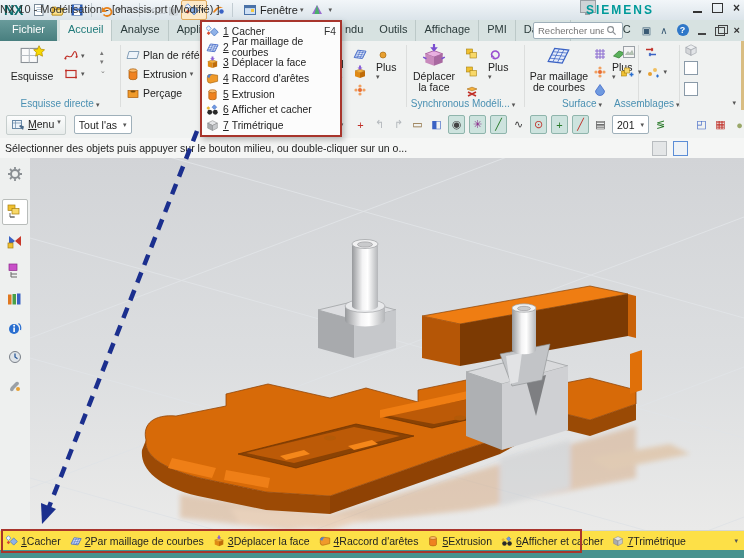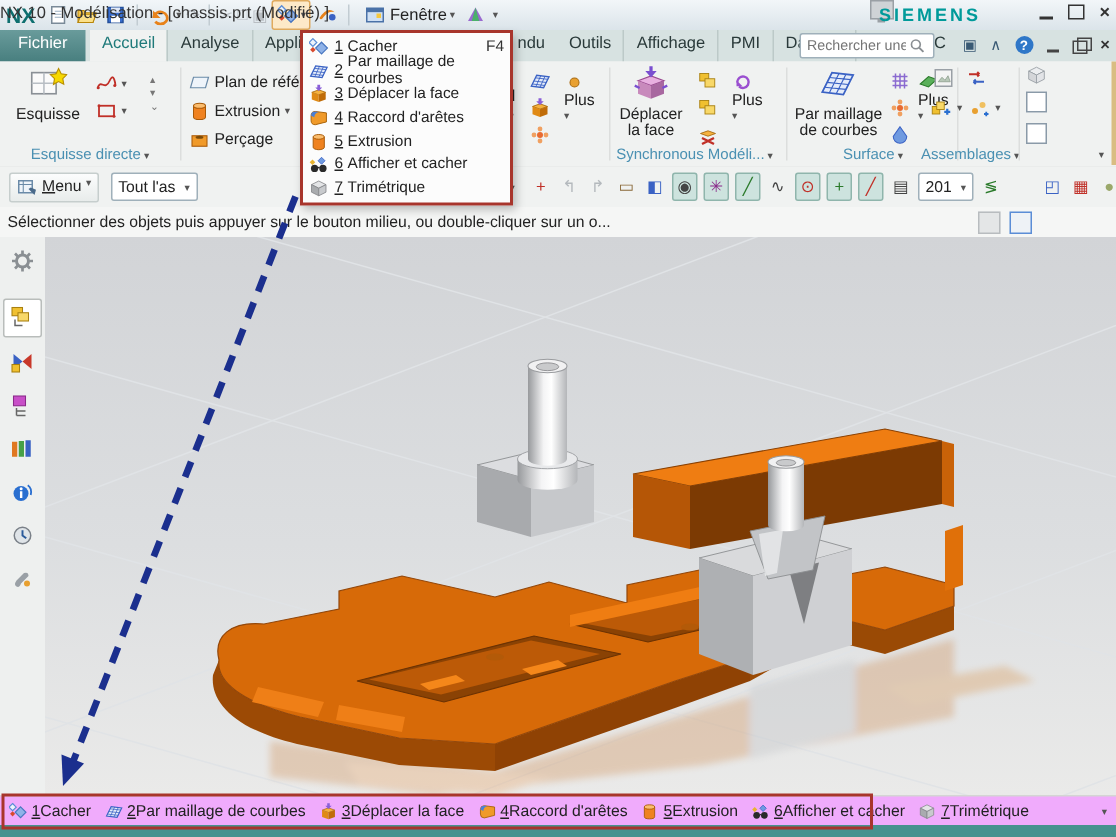--- a/index.html
+++ b/index.html
@@ -69,21 +69,21 @@
   .pi1{width:13px;height:13px;background:#e4e6e7;border:1px solid #b8bcbf;}
   .pi2{width:13px;height:13px;background:#eef2f6;border:1px solid #5b8dd6;}
   
   .main{position:absolute;left:0;top:158px;width:744px;height:372px;}
   .sidebar{position:absolute;left:0;top:0;width:30px;height:372px;background:#eef0ef;border-right:1px solid #c6cbc9;}
   .sb-item{width:24px;height:24px;margin:5px auto 5px auto;display:flex;align-items:center;justify-content:center;border-radius:2px;}
   .sb-item.sel{background:#fff;border:1px solid #b9bdbb;}
   .sb-item.first{margin-bottom:12px;}
   .viewport{position:absolute;left:30px;top:0;width:714px;height:372px;background:linear-gradient(180deg,#d2d4d7 0%,#dcdee0 55%,#eaeae9 100%);}
   
-  .bottombar{position:absolute;left:0;top:530px;width:744px;height:20px;background:#f0abfc;border-top:1px solid #d4d6d4;display:flex;align-items:center;}
+  .bottombar{position:absolute;left:0;top:530px;width:744px;height:20px;background:#fde047;border-top:1px solid #d4d6d4;display:flex;align-items:center;}
   #bottom-list{display:flex;align-items:center;gap:9px;margin-left:6px;}
   .bb-item{display:flex;align-items:center;gap:3px;white-space:nowrap;}
   .bb-caret{position:absolute;right:6px;font-size:7px;color:#555;}
   .tealstrip{position:absolute;left:0;top:550px;width:744px;height:8px;background:#47928f;}
   .num{text-decoration:underline;}
   
   .dropdown{position:absolute;left:200px;top:20px;width:138px;background:#fcfcfc;border:2px solid #a8352c;box-shadow:2px 3px 6px rgba(0,0,0,.25);z-index:50;padding:2px 0;}
   .dd-item{display:flex;align-items:center;gap:4px;height:15.6px;padding:0 4px;font-size:10.3px;}
   .dd-item .lblwrap{display:flex;gap:3px;align-items:center;}
   .dd-item .sc{margin-left:auto;color:#333;}

